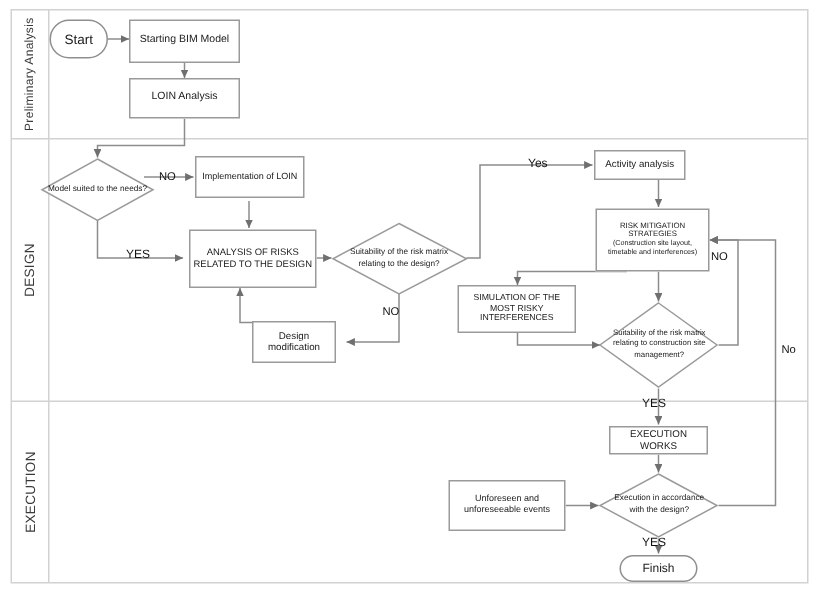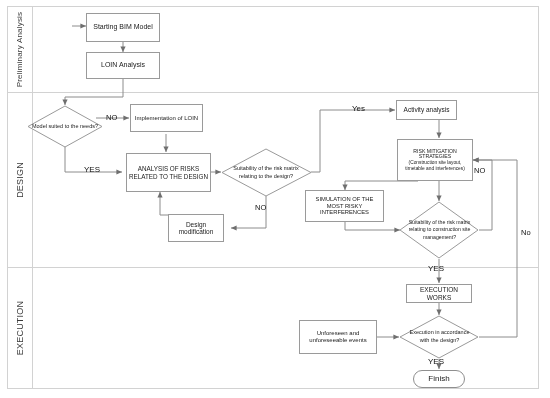--- a/index.html
+++ b/index.html
@@ -84,20 +84,23 @@
   <div class="lanelabel" style="left:8px;top:7px;width:24px;height:85px;font-size:8px;">
     <span>Preliminary Analysis</span>
   </div>
   <div class="lanelabel" style="left:8px;top:93px;width:24px;height:174px;font-size:9px;">
     <span>DESIGN</span>
   </div>
   <div class="lanelabel" style="left:8px;top:268px;width:24px;height:120px;font-size:9px;">
     <span>EXECUTION</span>
   </div>
 
+  <div class="node term" style="left:33px;top:13px;width:39px;height:26px;font-size:9px;">
+    <div class="txt">Start</div>
+  </div>
 
   <div class="node box" style="left:86px;top:13px;width:74px;height:29px;font-size:7px;">
     <div class="txt">Starting BIM Model</div>
   </div>
 
   <div class="node box" style="left:86px;top:52px;width:74px;height:27px;font-size:7px;">
     <div class="txt">LOIN Analysis</div>
   </div>
 
   <svg style="position:absolute;left:27px;top:105px;width:76px;height:43px;overflow:visible;">

